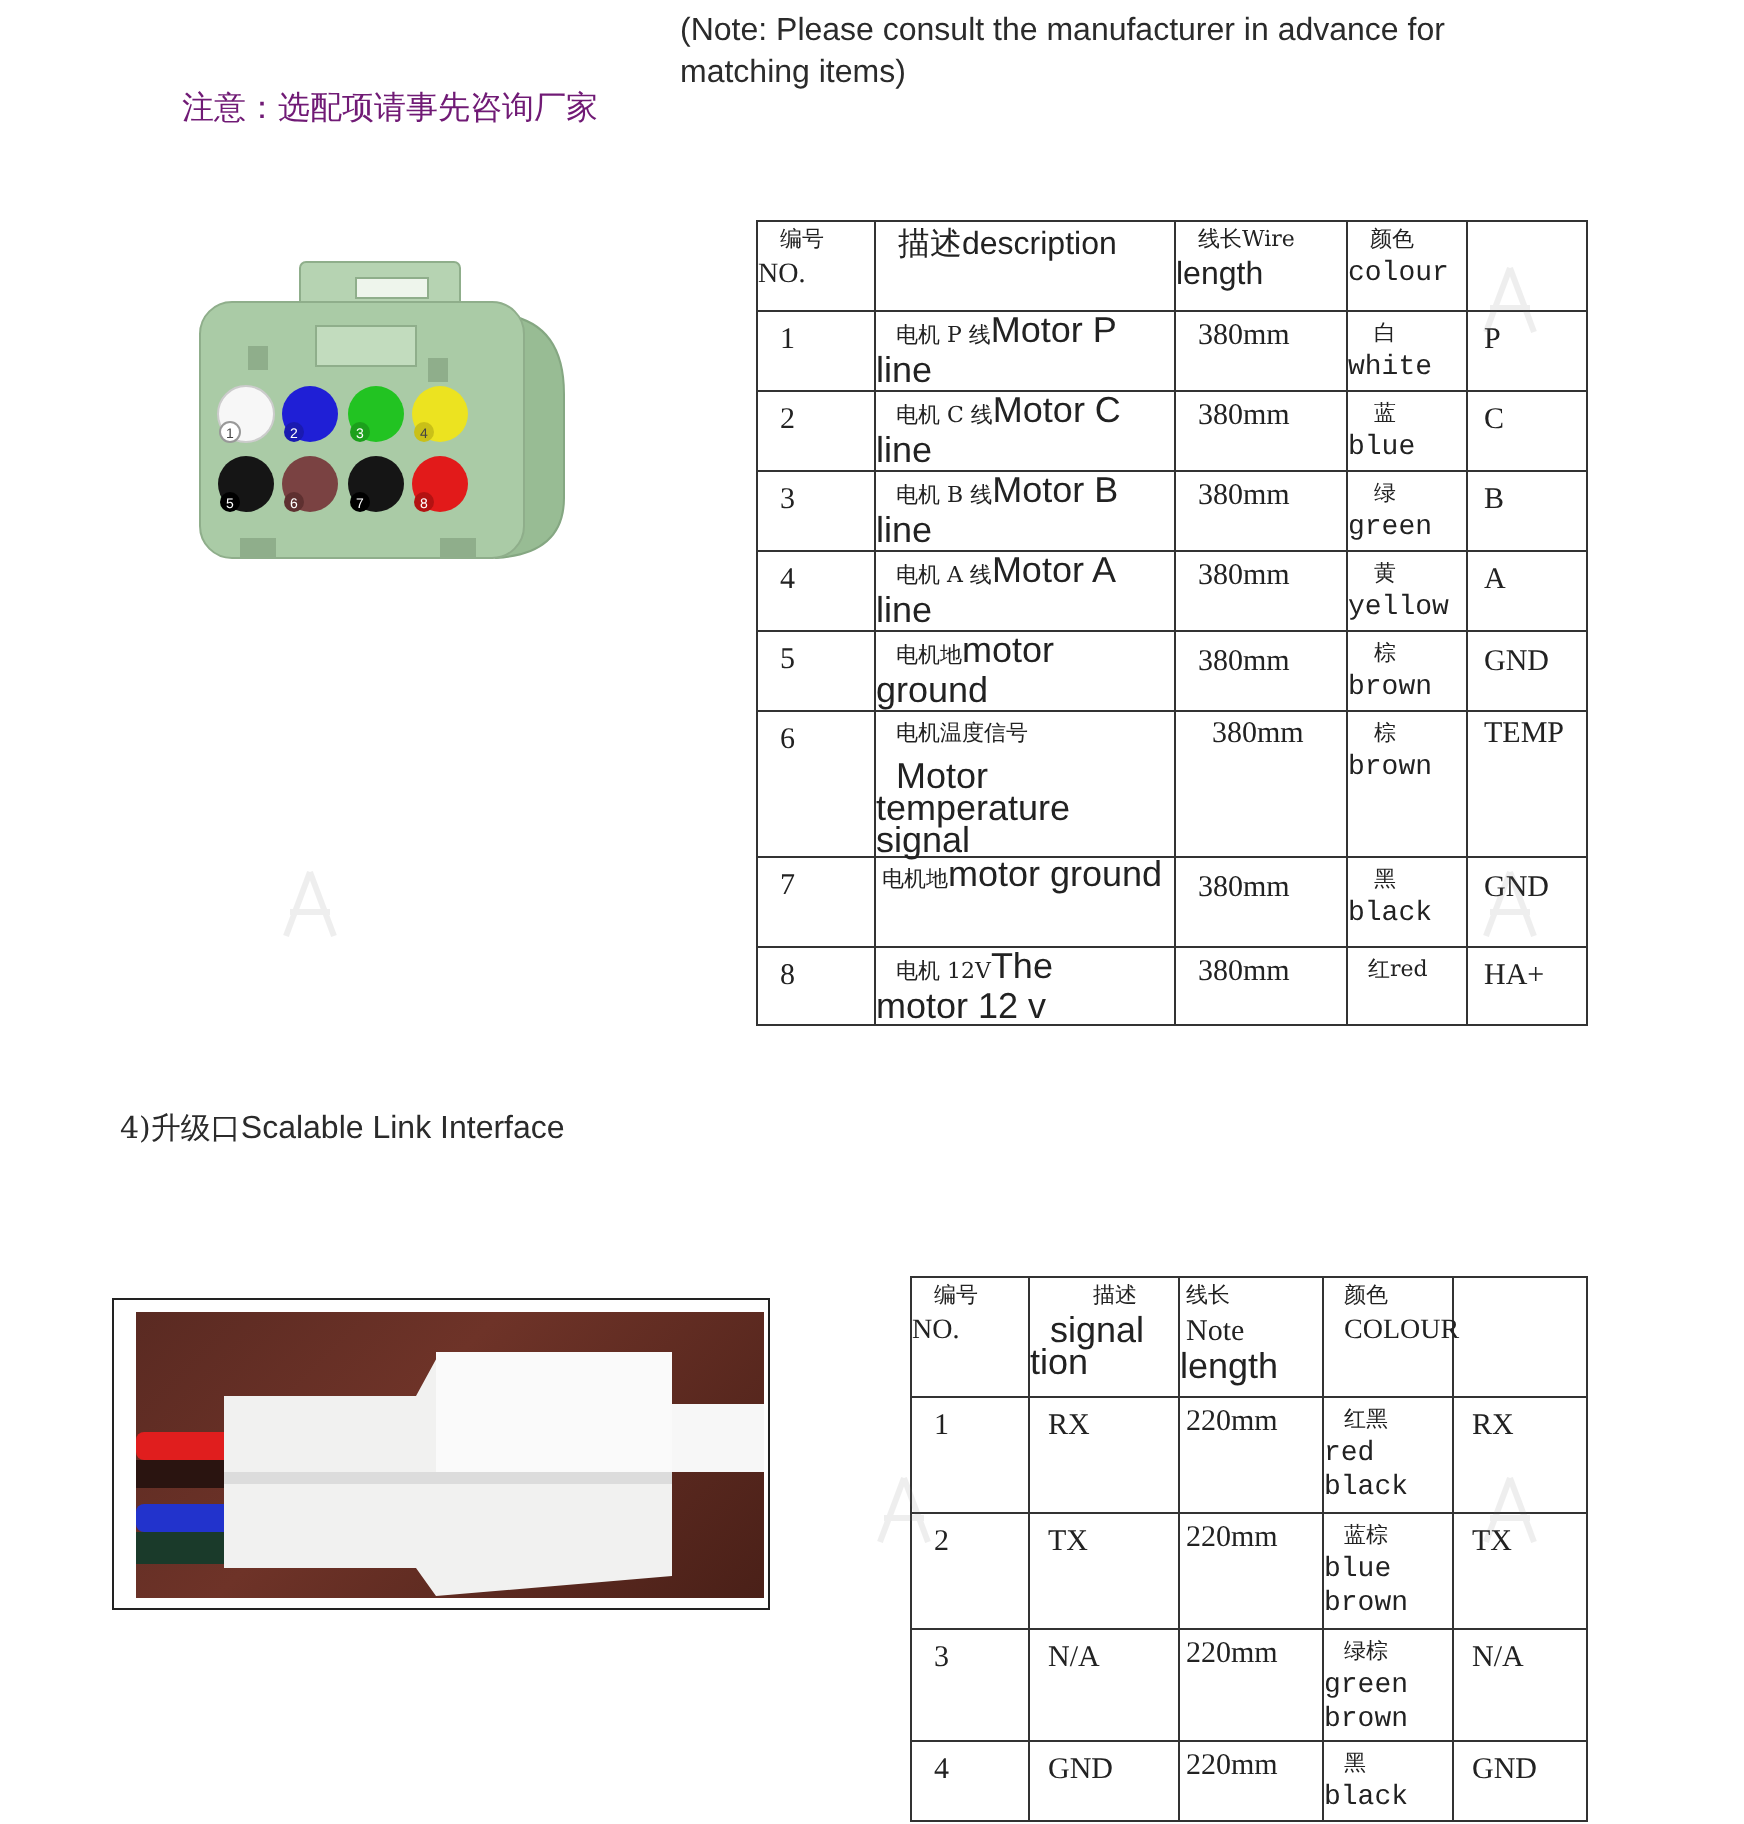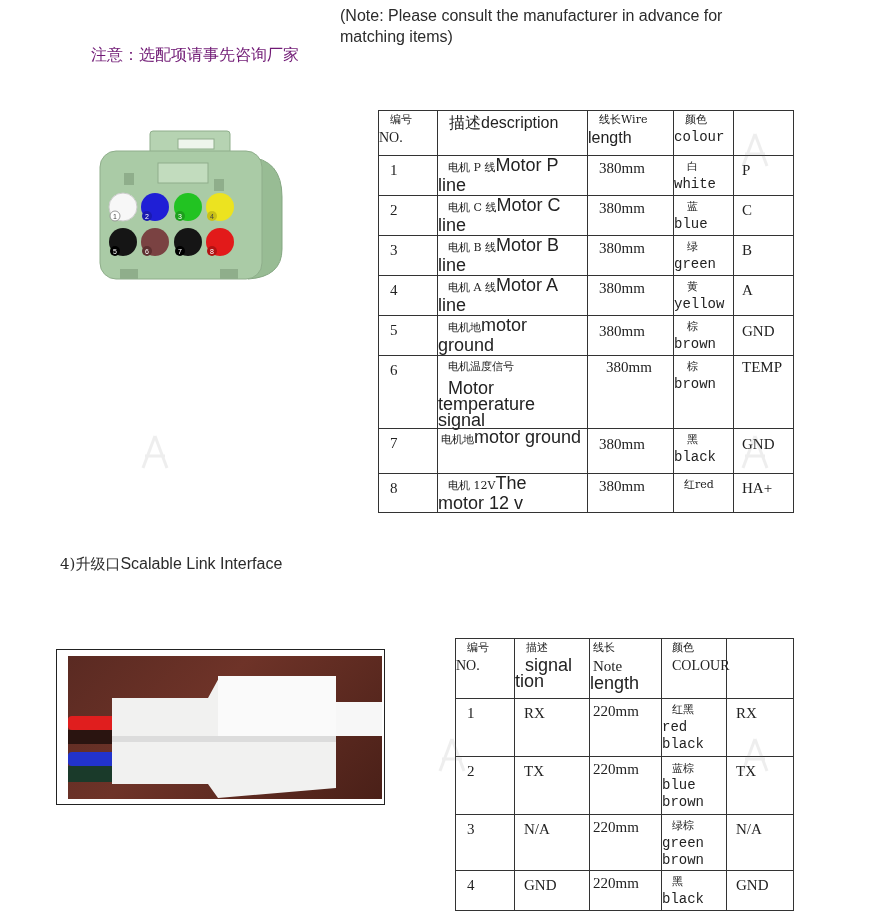--- a/index.html
+++ b/index.html
@@ -280,21 +280,21 @@
       <col style="width:65px">
       <col style="width:67px">
   </colgroup>
   <tbody>
       <tr style="height:60px">
     <td>
       <div class="cn" style="padding-left:11px;">编号</div>
       <div class="serif" style="font-size:14px;">NO.</div>
     </td>
     <td>
-      <div class="cn" style="padding-left:11px;">描述</div>
+      <div class="cn" style="padding-left:11px;text-align:center;">描述</div>
       <div class="sans" style="padding-left:10px;">signal</div>
       <div class="sans">tion</div>
     </td>
     <td>
       <div class="cn" style="padding-left:3px;">线长</div>
       <div class="serif" style="padding-left:3px;">Note</div>
       <div class="sans">length</div>
     </td>
     <td>
       <div class="cn" style="padding-left:10px;">颜色</div>
@@ -321,21 +321,21 @@
   </tr>
   <tr style="height:58px">
     <td class="serif pad-num">2</td>
     <td class="serif">
           <div style="padding:5px 0 0 9px;">TX</div>
         </td>
     <td class="serif">
           <div style="padding:3px 0 0 3px;">220mm</div>
         </td>
     <td>
-          <div class="cn" style="padding:2px 0 0 10px;font-family:Liberation Serif, serif;">蓝棕</div>
+          <div class="cn" style="padding:2px 0 0 10px;">蓝棕</div>
           <div class="mono">blue</div>
           <div class="mono">brown</div>
         </td>
     <td class="serif">
           <div style="padding:5px 0 0 9px;">TX</div>
         </td>
   </tr>
   <tr style="height:56px">
     <td class="serif pad-num">3</td>
     <td class="serif">

